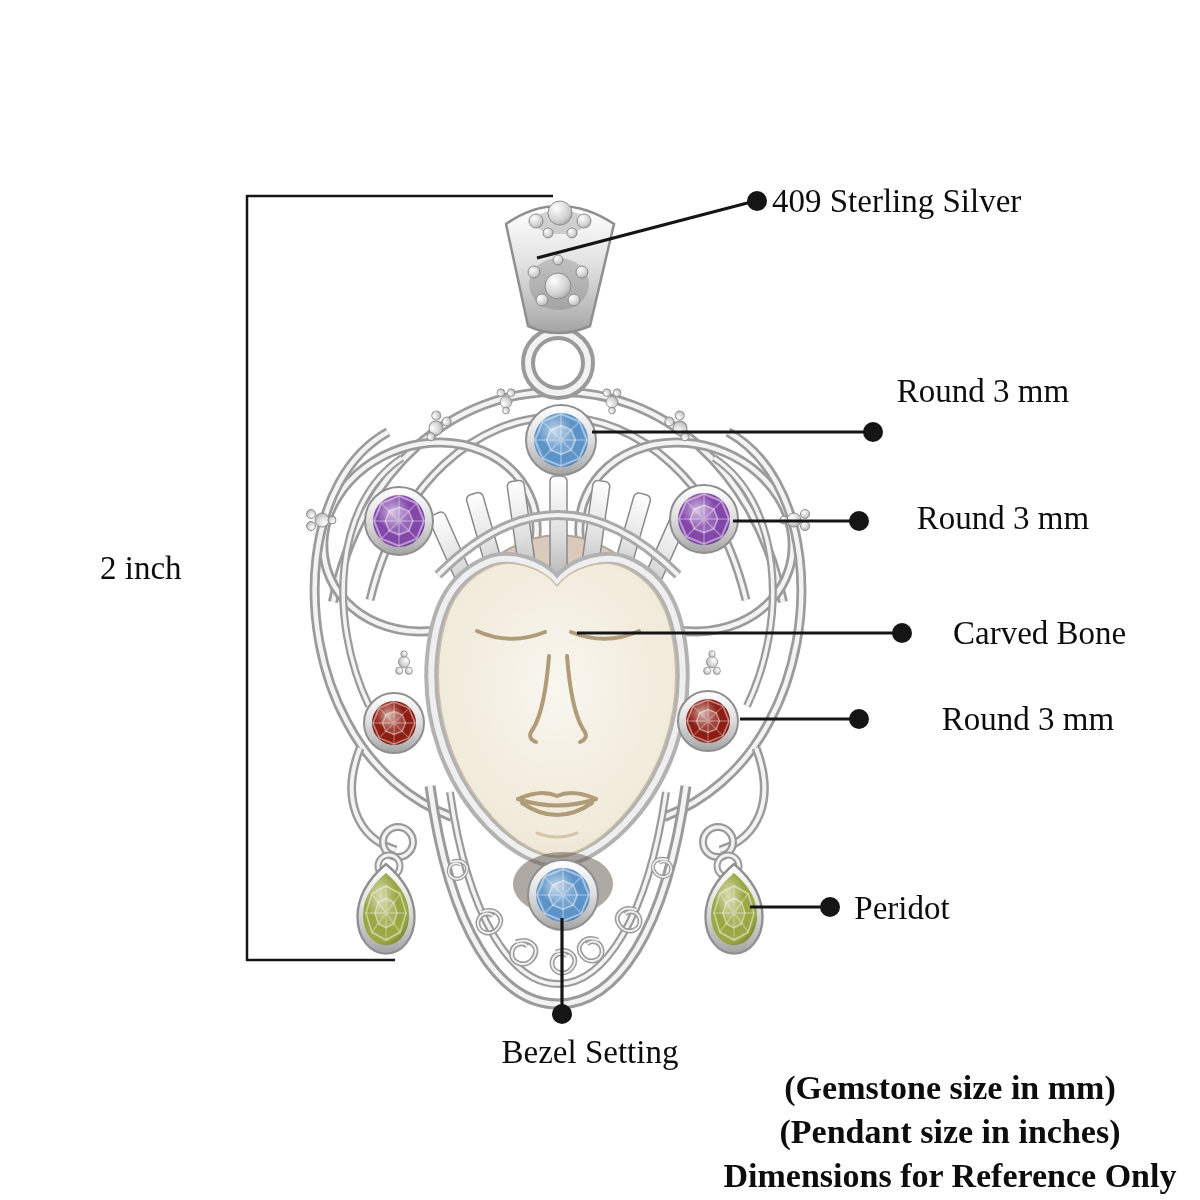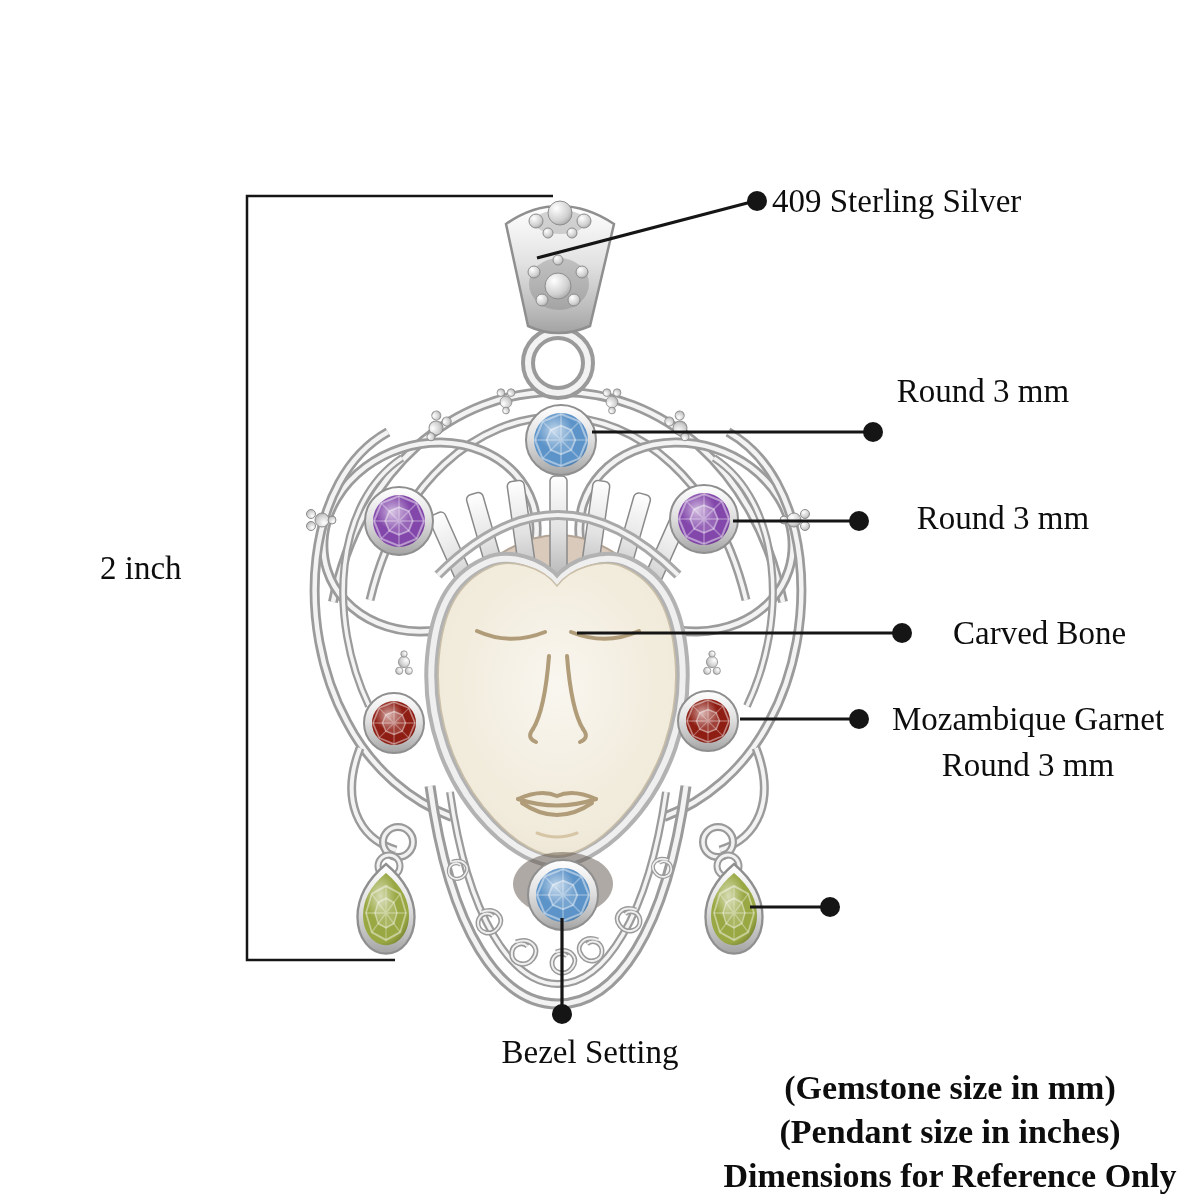--- a/index.html
+++ b/index.html
@@ -276,25 +276,25 @@
   <div>Round 3 mm</div>
 </div>
 
 <div class="block" style="left:853px;top:497px;width:300px;">
   <div>Round 3 mm</div>
 </div>
 
 <div class="label" style="left:920px;top:612px;margin-left:33px;">Carved Bone</div>
 
 <div class="block" style="left:878px;top:696px;width:300px;line-height:46px;">
-  <div>Mozambique Garnet</div>
   <div>Round 3 mm</div>
 </div>
 
 <div class="block" style="left:752px;top:886px;width:300px;line-height:44px;">
+  <div>Peridot</div>
 </div>
 
 <div class="block" style="left:440px;top:1031px;width:300px;">Bezel Setting</div>
 
 <div class="label" style="left:100px;top:547px;width:133px;text-align:left;">2 inch</div>
 
 <div class="footer">
   <div>(Gemstone size in mm)</div>
   <div>(Pendant size in inches)</div>
   <div>Dimensions for Reference Only</div>

